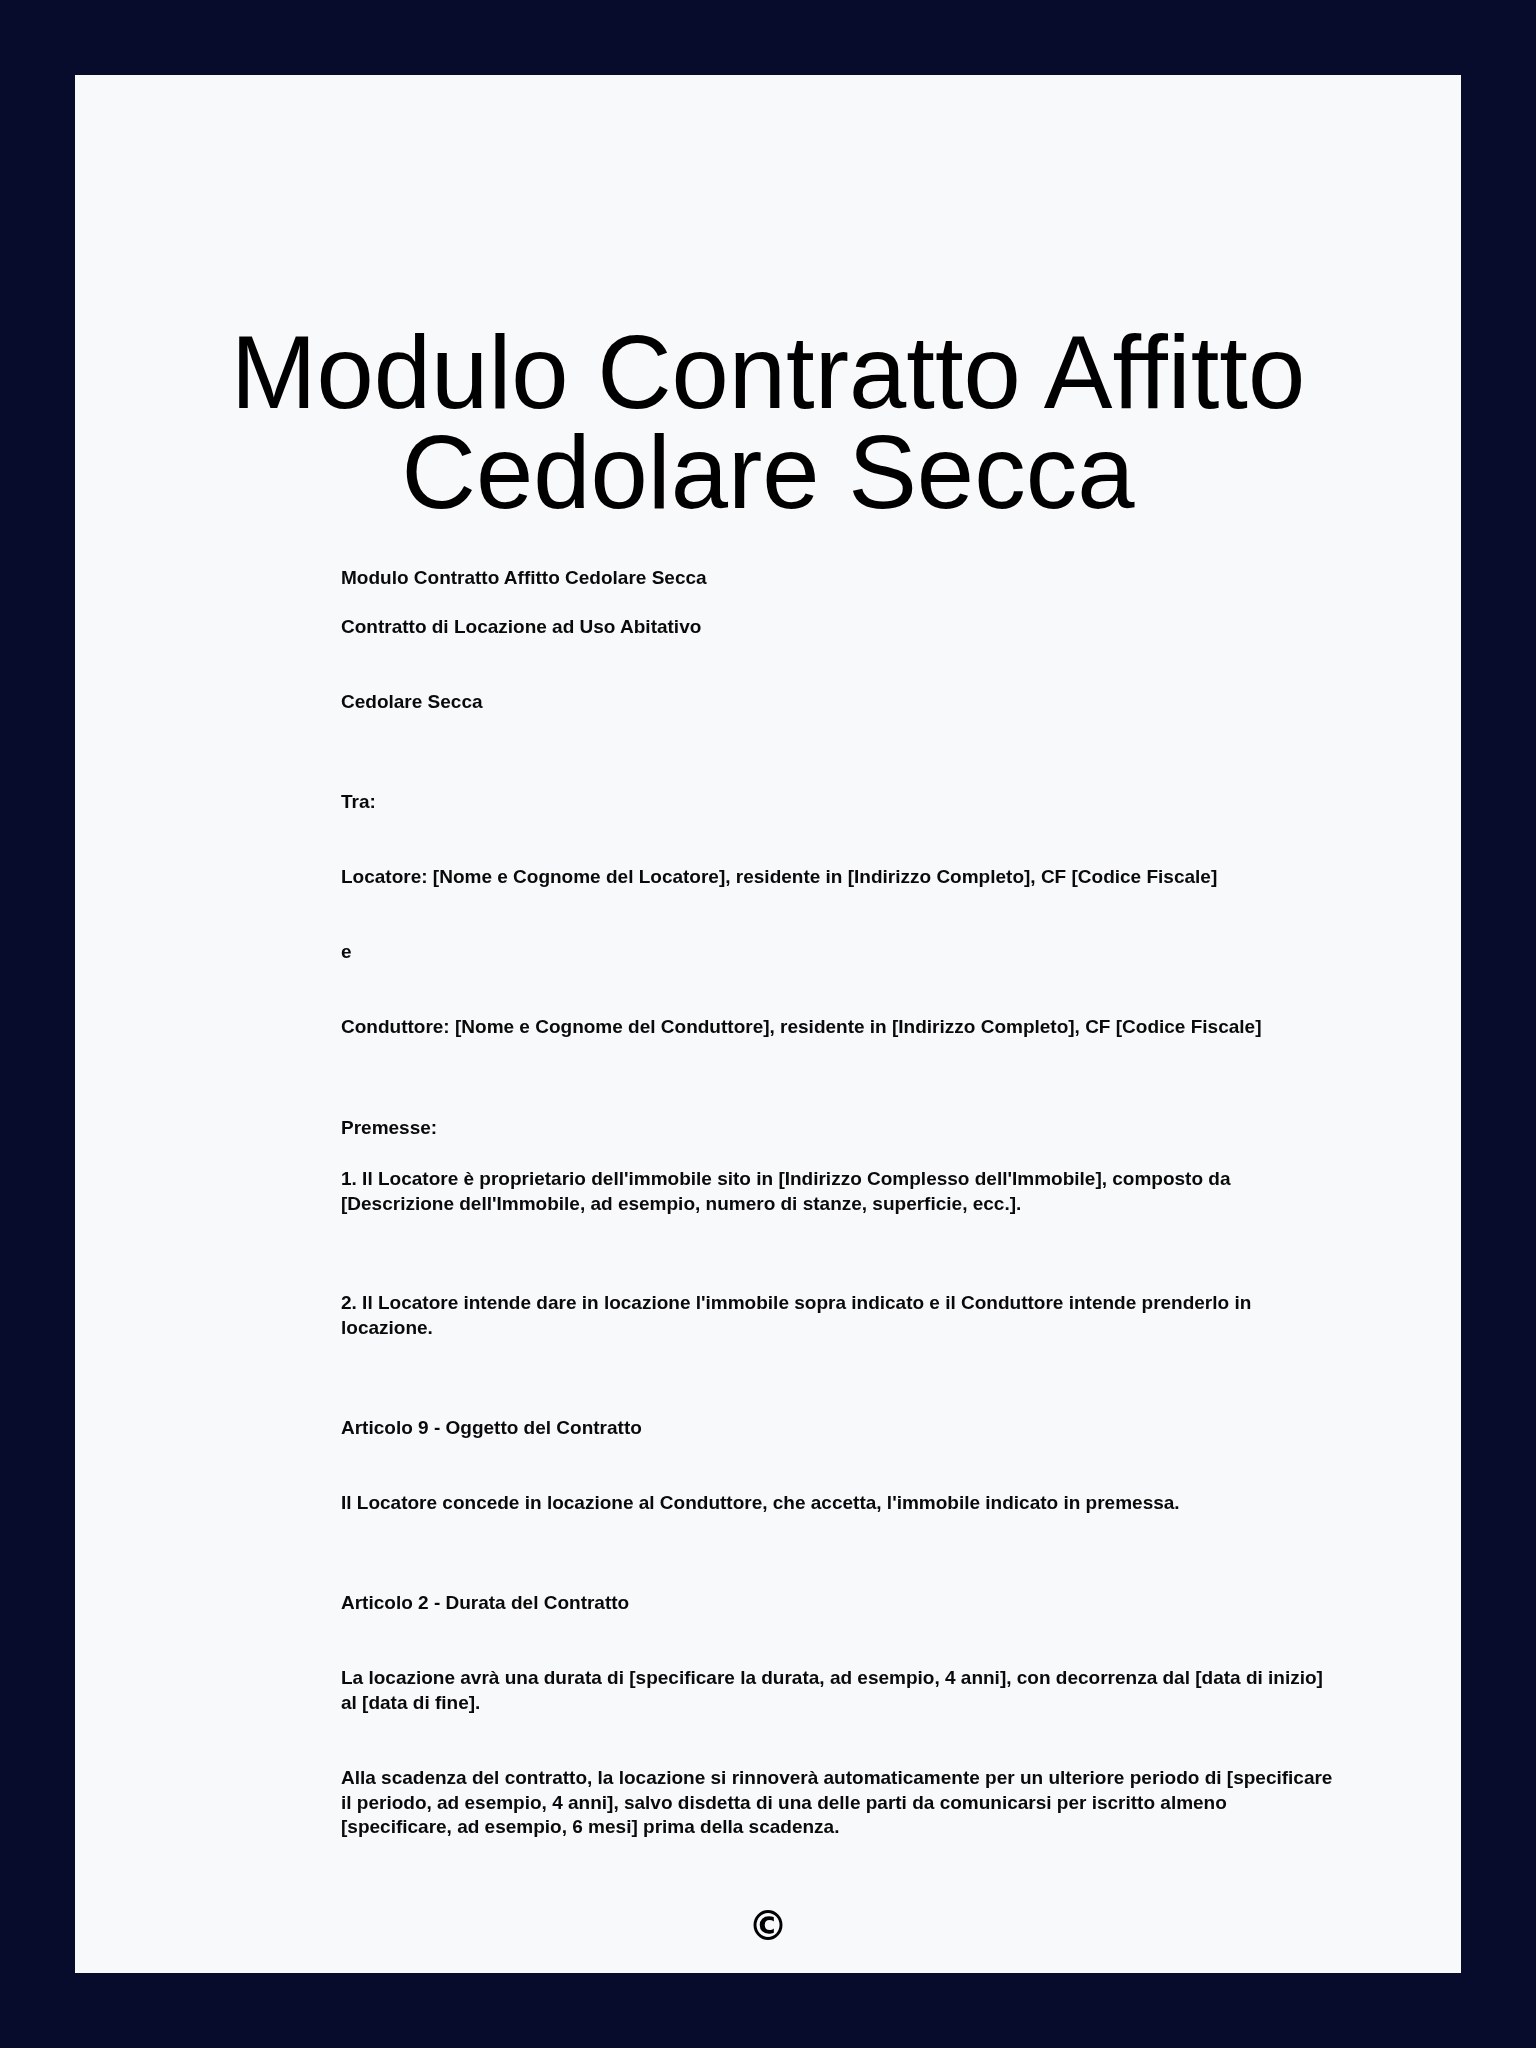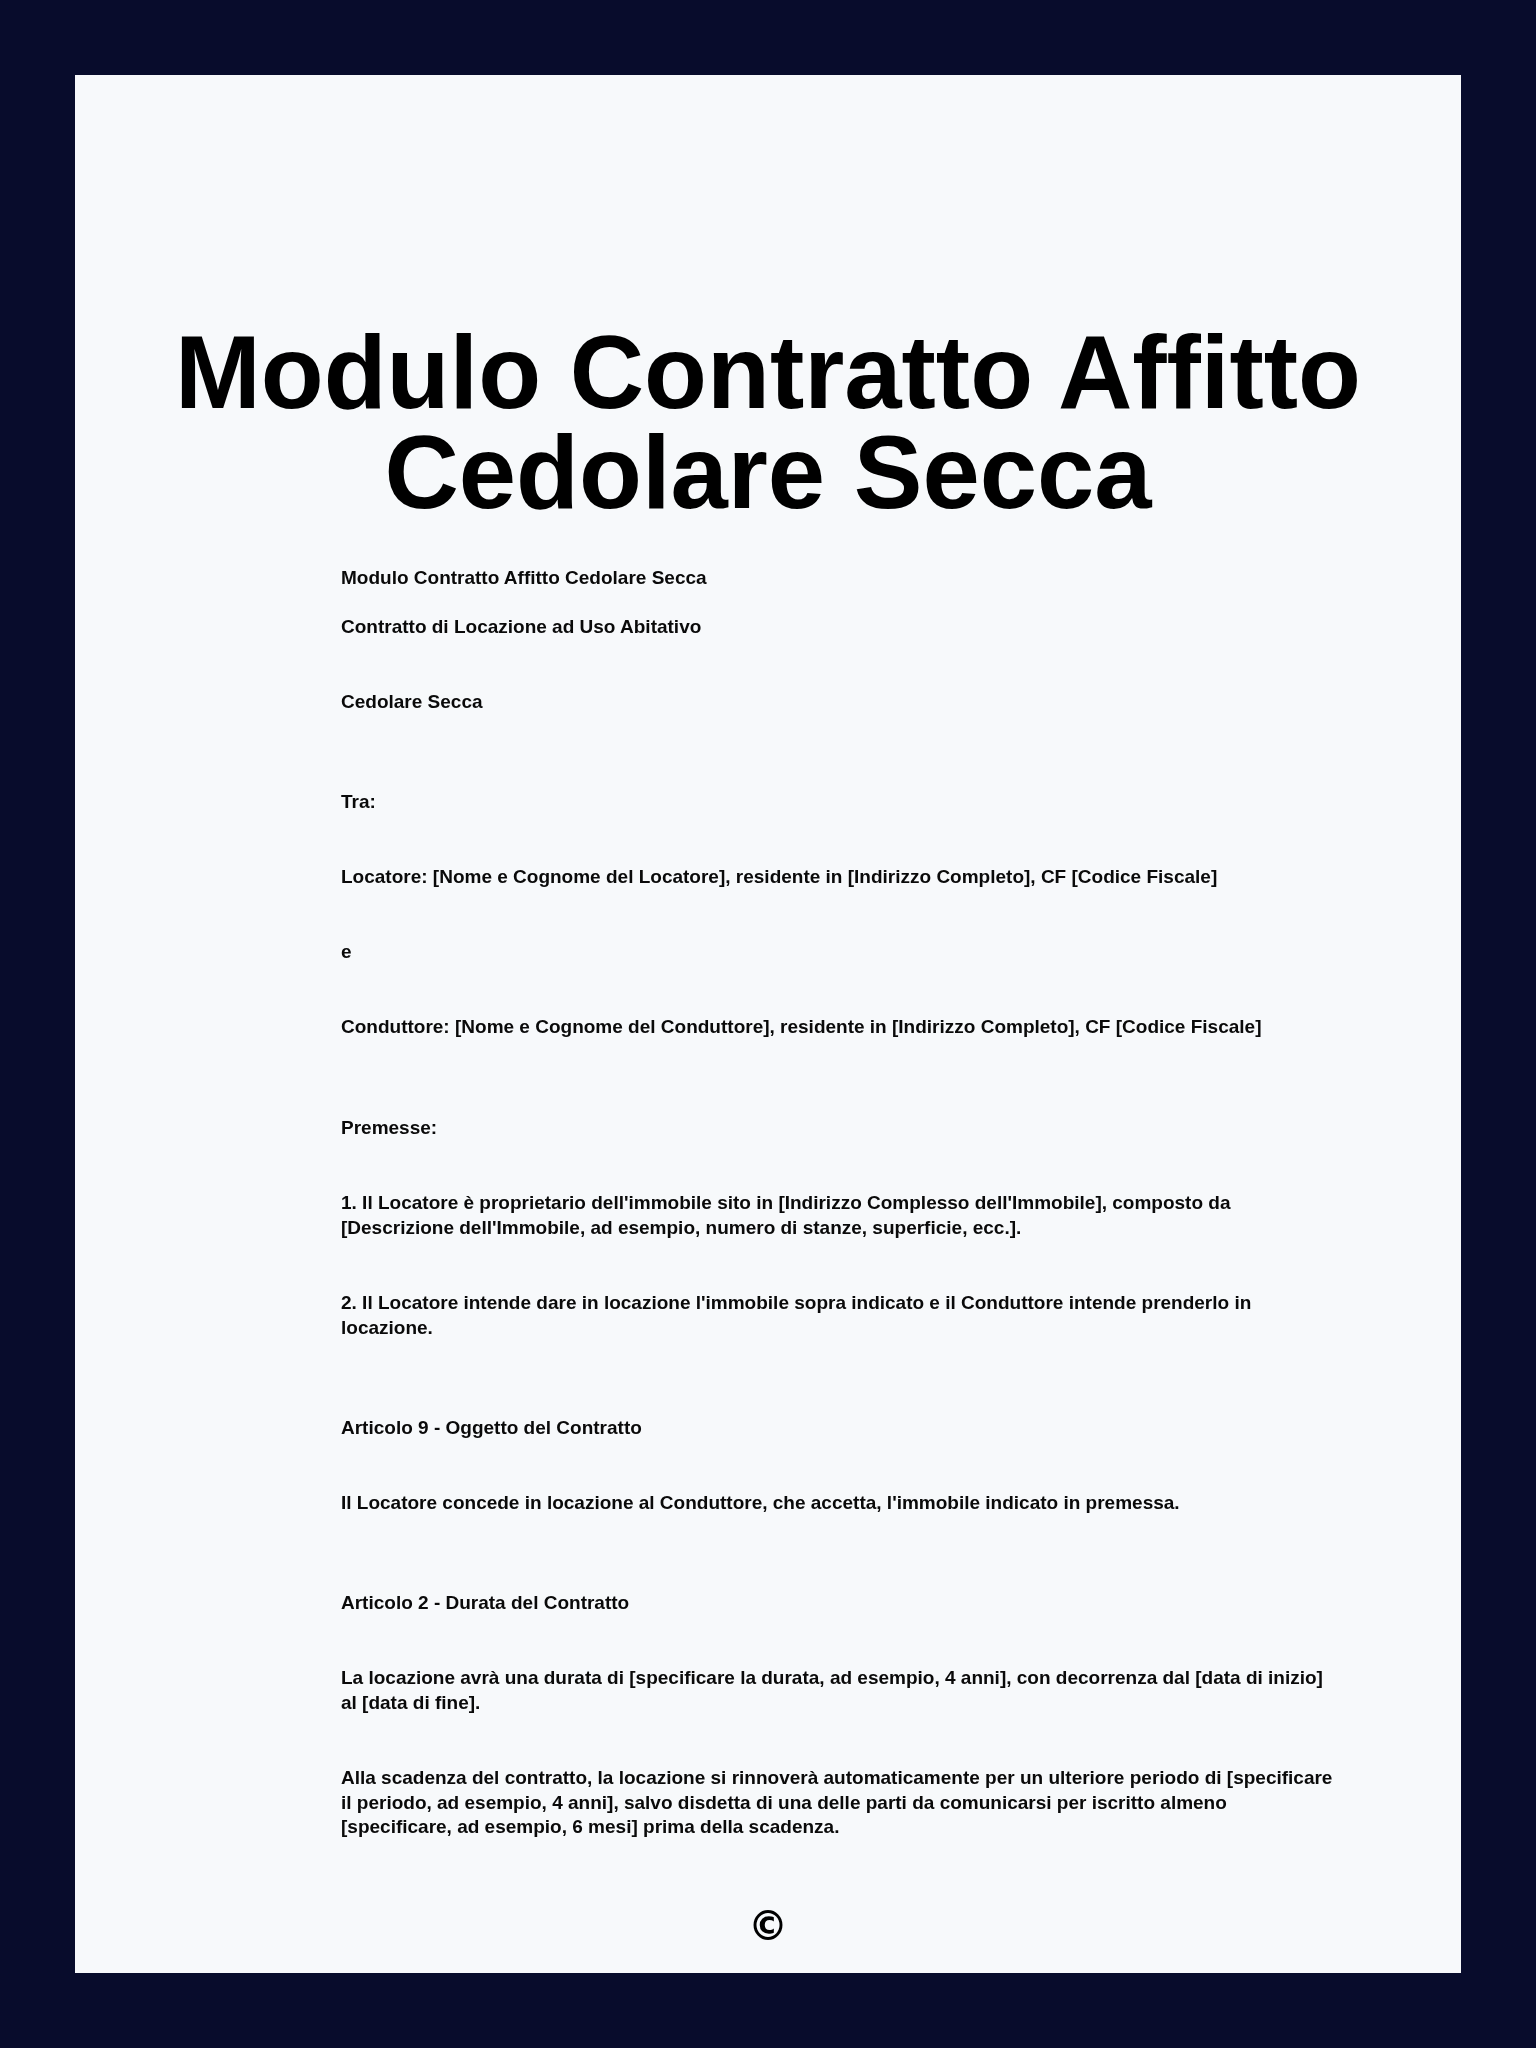--- a/index.html
+++ b/index.html
@@ -16,21 +16,21 @@
       width: 1386px; height: 1898px;
       background: #f7f9fb;
     }
     .title {
       position: absolute;
       left: 0; top: 248px;
       width: 1386px;
       margin: 0;
       text-align: center;
       font-family: "Liberation Sans", sans-serif;
-      font-weight: bold;
+      font-weight: normal;
       font-size: 103px;
       line-height: 100px;
       color: #000;
       letter-spacing: 0px;
     }
     .title span { display: block; }
     .para {
       position: absolute;
       left: 250px;
       width: 1000px;
@@ -63,21 +63,21 @@
   </h1>
 
   <p class="para" style="top:475px">Modulo Contratto Affitto Cedolare Secca</p>
   <p class="para" style="top:524px">Contratto di Locazione ad Uso Abitativo</p>
   <p class="para" style="top:599px">Cedolare Secca</p>
   <p class="para" style="top:699px">Tra:</p>
   <p class="para" style="top:774px">Locatore: [Nome e Cognome del Locatore], residente in [Indirizzo Completo], CF [Codice Fiscale]</p>
   <p class="para" style="top:849px">e</p>
   <p class="para" style="top:924px">Conduttore: [Nome e Cognome del Conduttore], residente in [Indirizzo Completo], CF [Codice Fiscale]</p>
   <p class="para" style="top:1025px">Premesse:</p>
-  <p class="para" style="top:1100px">1. Il Locatore è proprietario dell'immobile sito in [Indirizzo Complesso dell'Immobile], composto da [Descrizione dell'Immobile, ad esempio, numero di stanze, superficie, ecc.].</p>
+  <p class="para" style="top:1076px">1. Il Locatore è proprietario dell'immobile sito in [Indirizzo Complesso dell'Immobile], composto da [Descrizione dell'Immobile, ad esempio, numero di stanze, superficie, ecc.].</p>
   <p class="para" style="top:1200px">2. Il Locatore intende dare in locazione l'immobile sopra indicato e il Conduttore intende prenderlo in locazione.</p>
   <p class="para" style="top:1325px">Articolo 9 - Oggetto del Contratto</p>
   <p class="para" style="top:1400px">Il Locatore concede in locazione al Conduttore, che accetta, l'immobile indicato in premessa.</p>
   <p class="para" style="top:1500px">Articolo 2 - Durata del Contratto</p>
   <p class="para" style="top:1575px">La locazione avrà una durata di [specificare la durata, ad esempio, 4 anni], con decorrenza dal [data di inizio] al [data di fine].</p>
   <p class="para" style="top:1675px">Alla scadenza del contratto, la locazione si rinnoverà automaticamente per un ulteriore periodo di [specificare il periodo, ad esempio, 4 anni], salvo disdetta di una delle parti da comunicarsi per iscritto almeno [specificare, ad esempio, 6 mesi] prima della scadenza.</p>
 </div>
 
 <div class="copyright">©</div>
 

